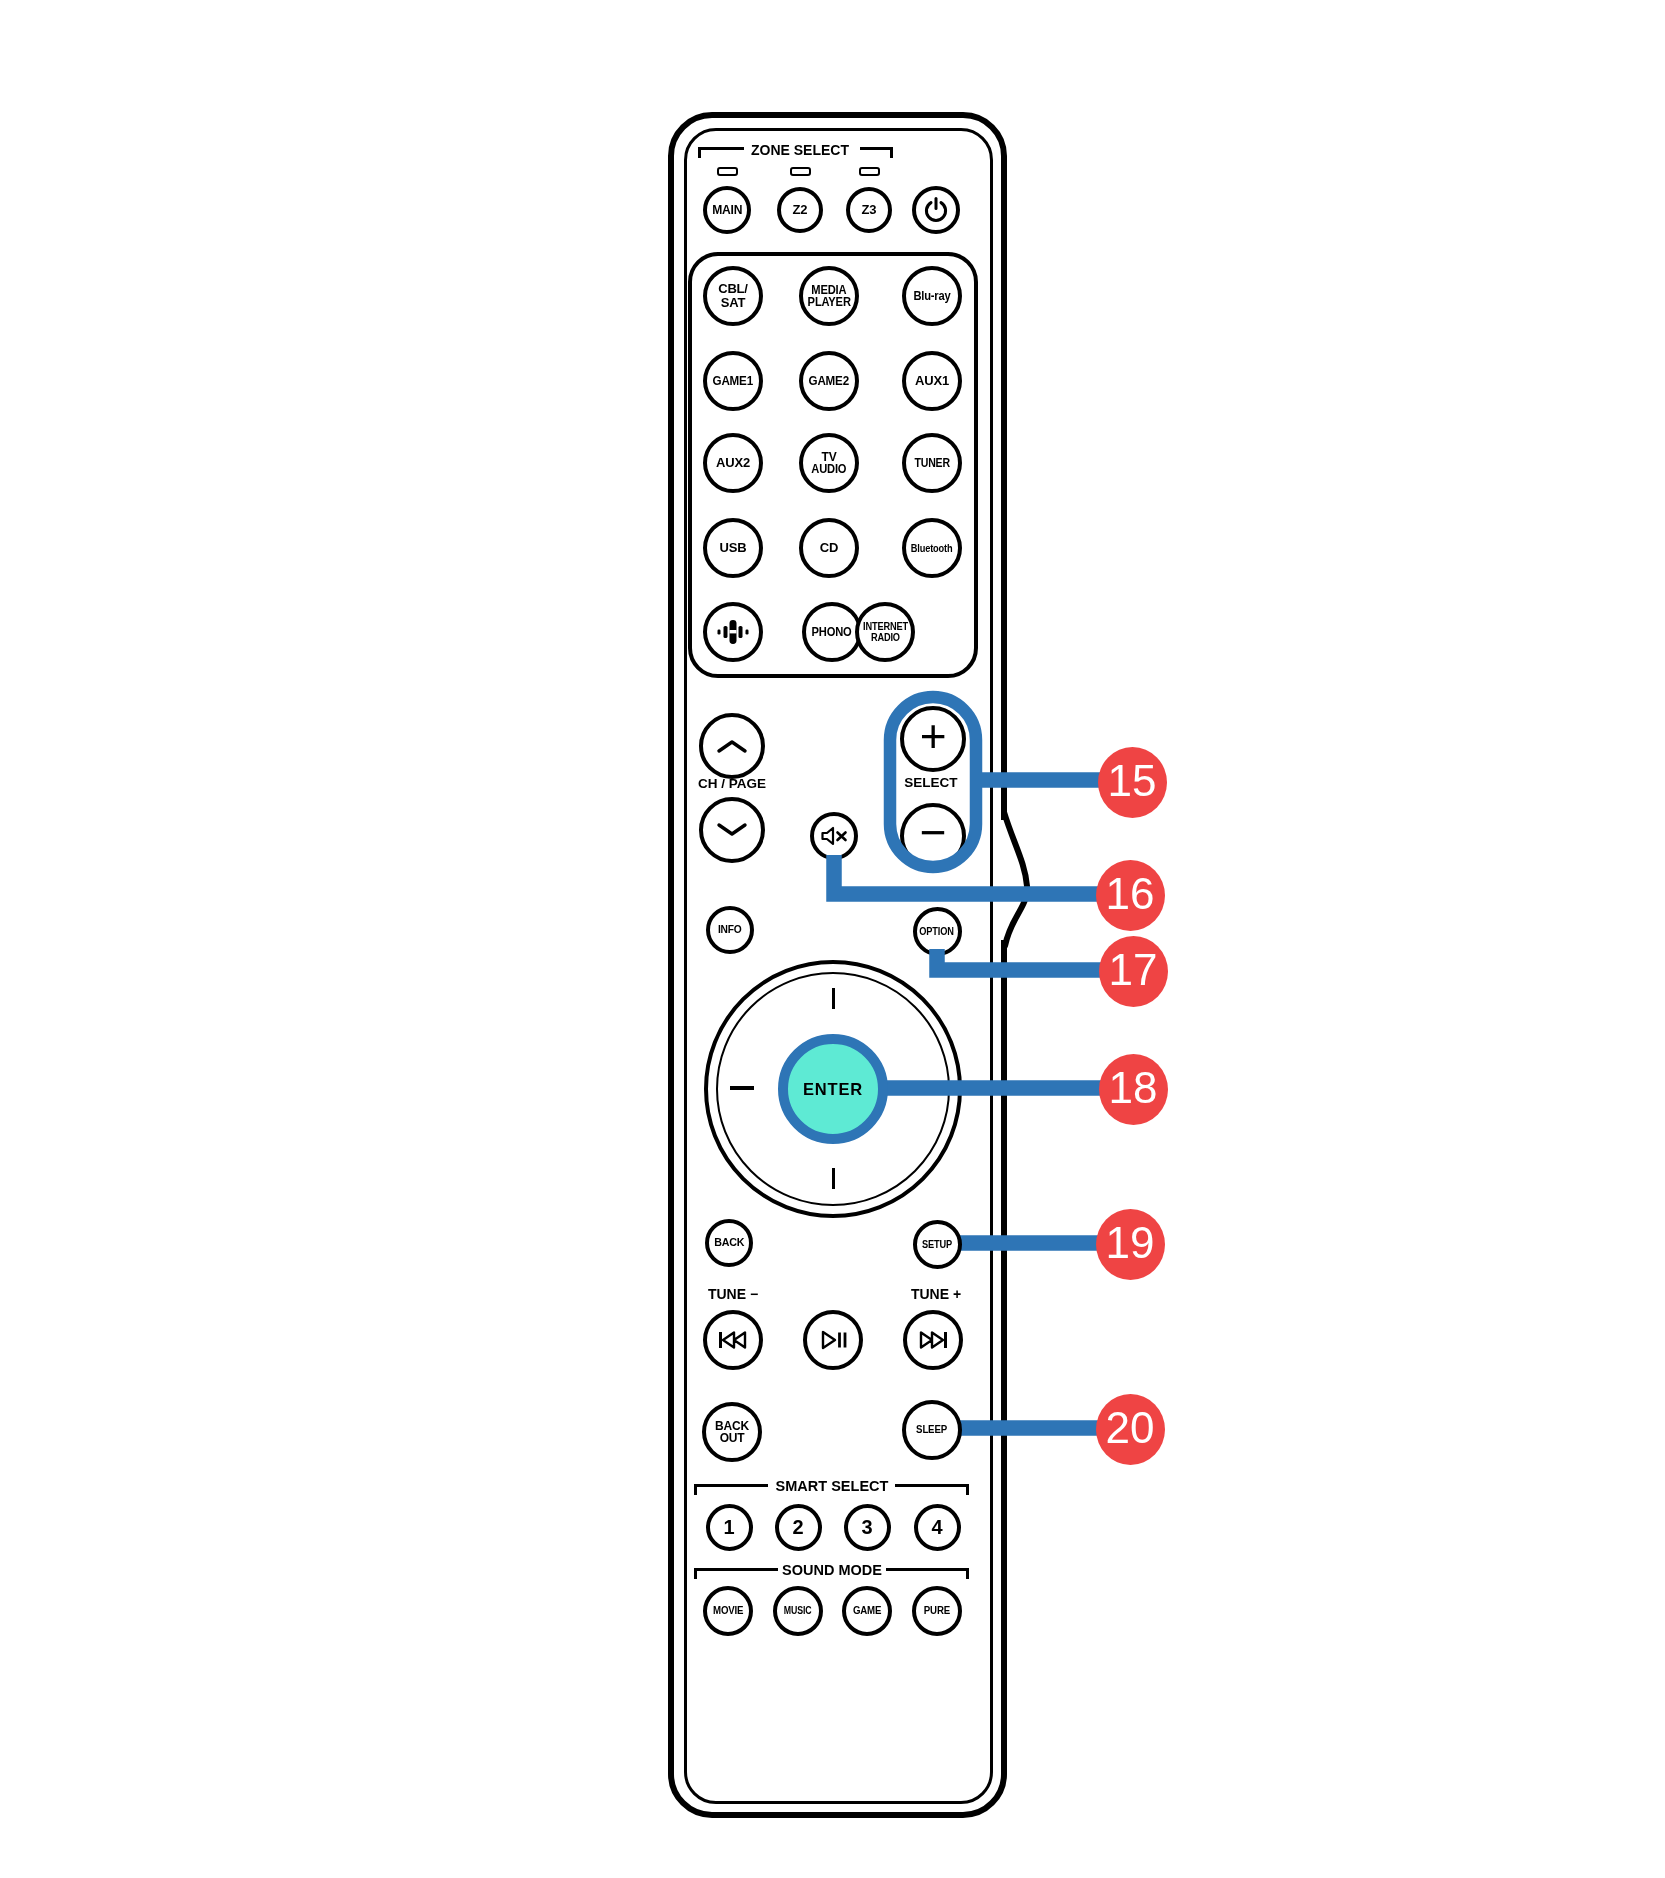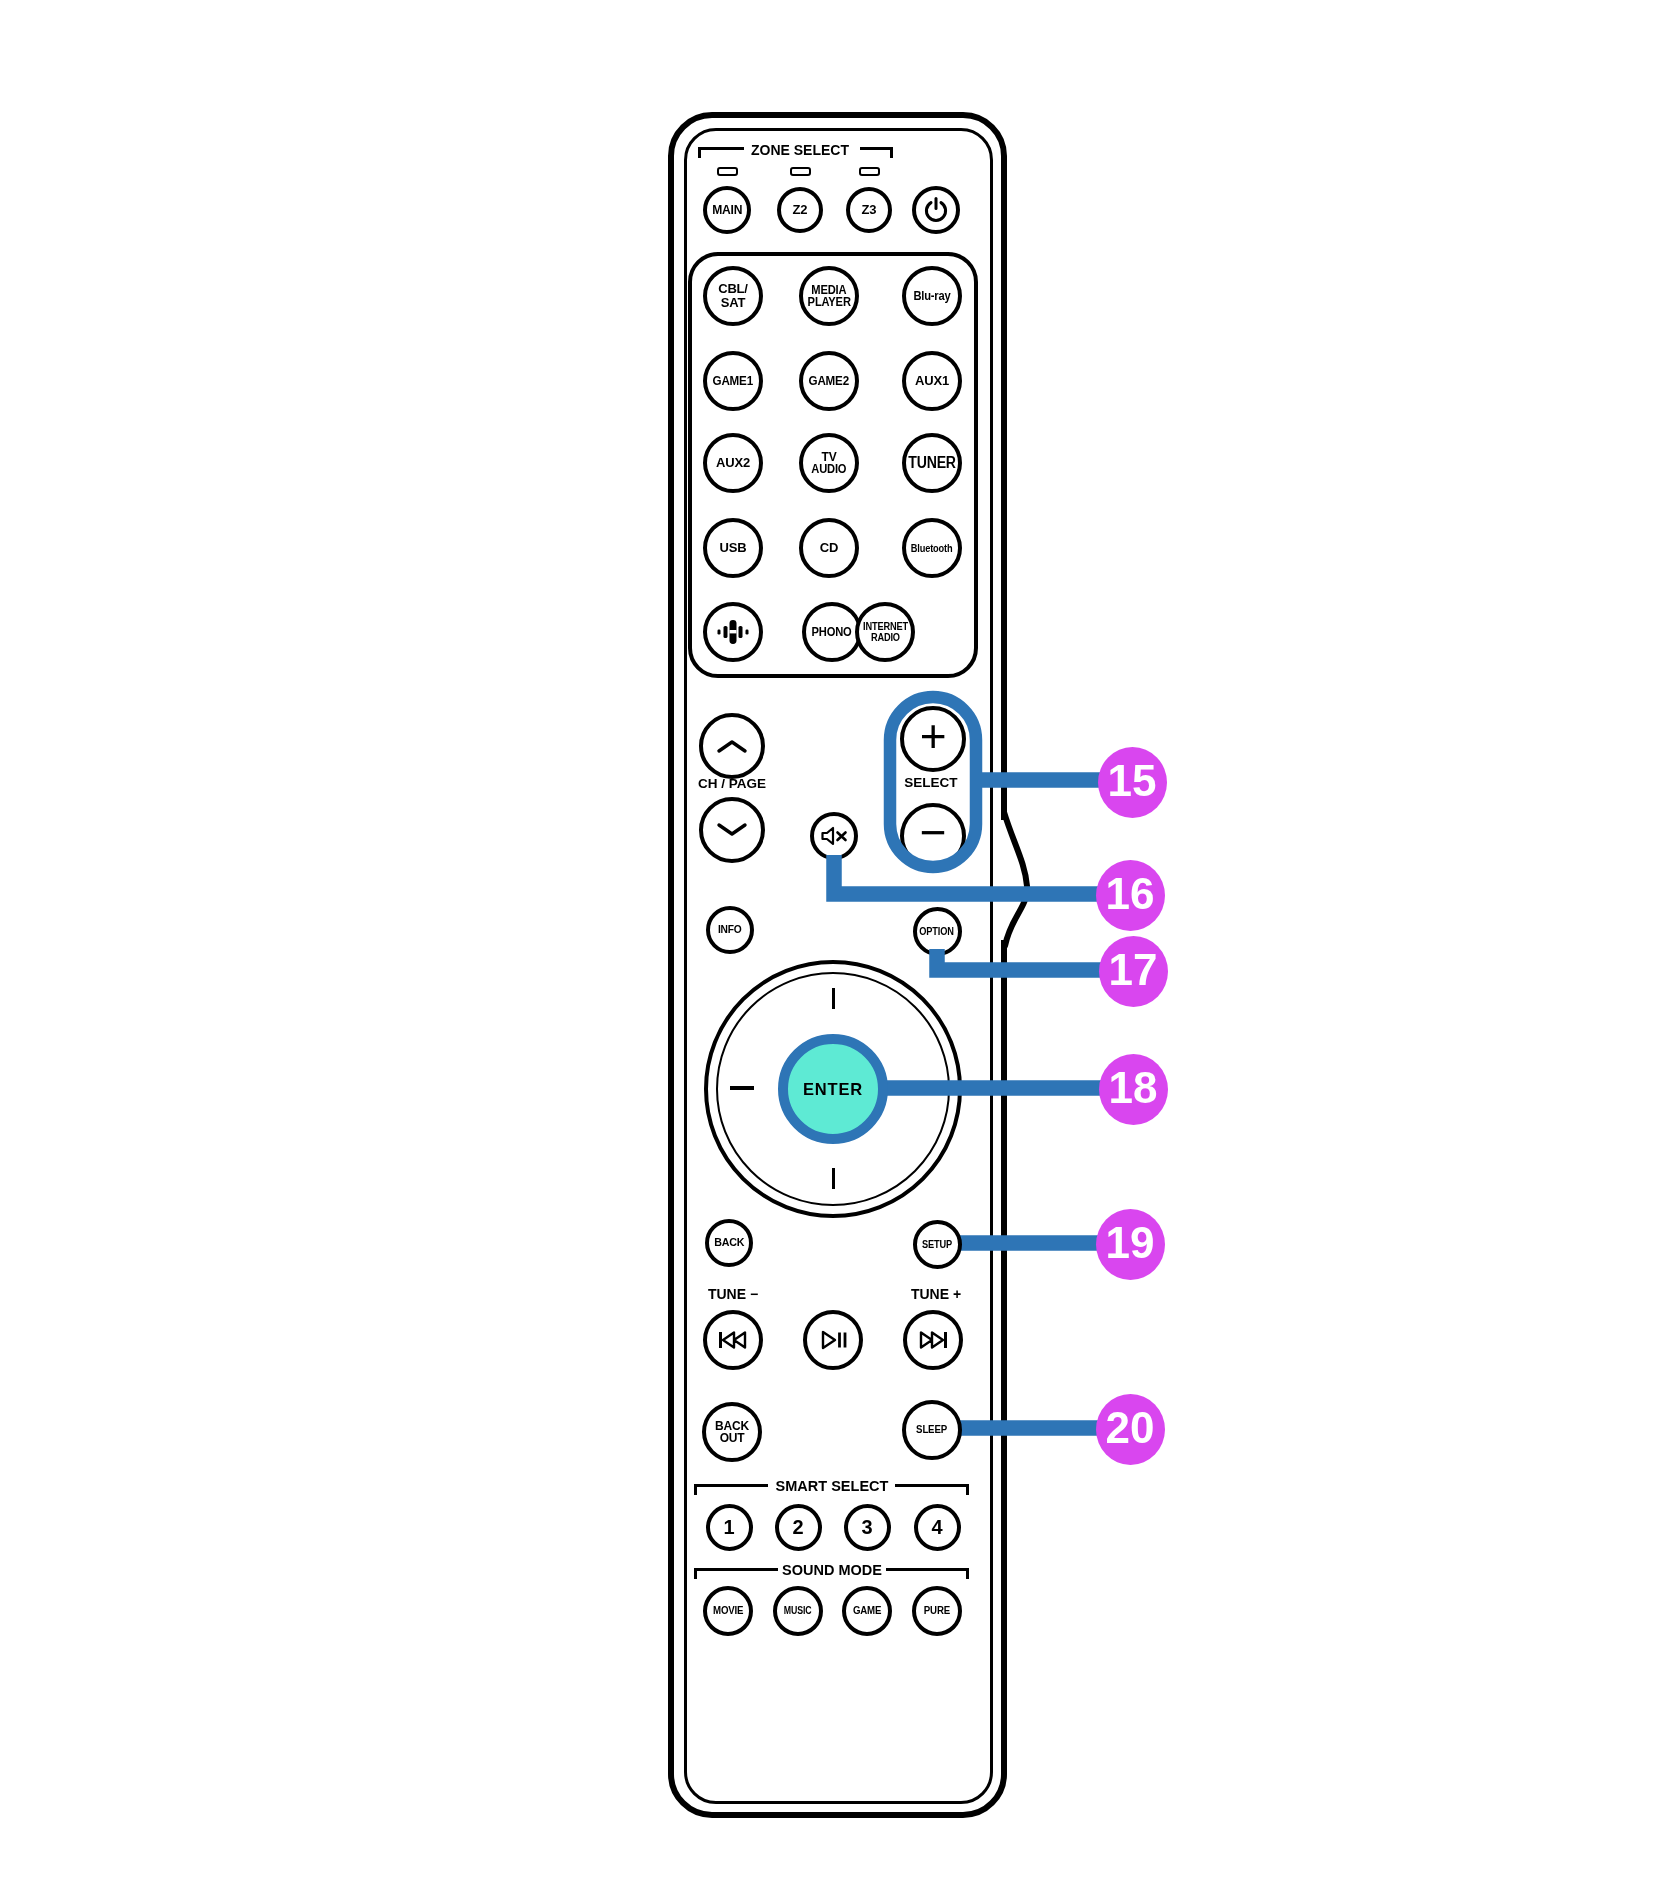--- a/index.html
+++ b/index.html
@@ -20,22 +20,22 @@
   .bar{position:absolute;background:#000;}
   .led{position:absolute;box-sizing:border-box;width:21px;height:9px;border:2.5px solid #000;border-radius:3px;background:#fff;}
   .squeeze{display:inline-block;transform:scaleX(0.88);}
   .squeeze2{display:inline-block;transform:scaleX(0.93);}
   
   .pad-outer{left:704px;top:960px;width:258px;height:258px;border:4px solid #000;border-radius:50%;background:#fff;}
   .pad-inner{left:716px;top:972px;width:234px;height:234px;border:2.5px solid #000;border-radius:50%;background:#fff;}
   .enter-ring{left:778px;top:1034px;width:110px;height:110px;border:10px solid #2E75B6;border-radius:50%;background:#5eead4;
               display:flex;align-items:center;justify-content:center;font-weight:bold;font-size:16.5px;letter-spacing:0.8px;}
   
-  .callout{position:absolute;width:69px;height:69px;border-radius:50%;background:#d946ef;color:#fff;
-           display:flex;align-items:center;justify-content:center;font-size:44px;font-weight:bold;padding-bottom:2px;}
+  .callout{position:absolute;width:69px;height:69px;border-radius:50%;background:#ef4444;color:#fff;
+           display:flex;align-items:center;justify-content:center;font-size:44px;font-weight:normal;padding-bottom:2px;}
   svg{display:block;}
   .overlay{position:absolute;left:0;top:0;pointer-events:none;}
 </style>
 </head>
 <body>
 
 <div id="canvas">
 
   <div class="abs body-outer"></div>
   <div class="abs body-inner"></div>
@@ -90,21 +90,21 @@
       <span>AUX1</span>
     </div>
 
   <div class="c thick" style="left:703px;top:433px;width:60px;height:60px;font-size:13px;">
       <span>AUX2</span>
     </div>
   <div class="c thick" style="left:799px;top:433px;width:60px;height:60px;font-size:12px;">
     <span>TV</span>
       <span class="squeeze2">AUDIO</span>
     </div>
-  <div class="c thick" style="left:902px;top:433px;width:60px;height:60px;font-size:16px;text-align:right;">
+  <div class="c thick" style="left:902px;top:433px;width:60px;height:60px;font-size:12px;text-align:right;">
       <span class="squeeze">TUNER</span>
     </div>
 
   <div class="c thick" style="left:703px;top:518px;width:60px;height:60px;font-size:13px;">
       <span>USB</span>
     </div>
   <div class="c thick" style="left:799px;top:518px;width:60px;height:60px;font-size:13px;">
       <span>CD</span>
     </div>
   <div class="c thick" style="left:902px;top:518px;width:60px;height:60px;font-size:10.5px;">

